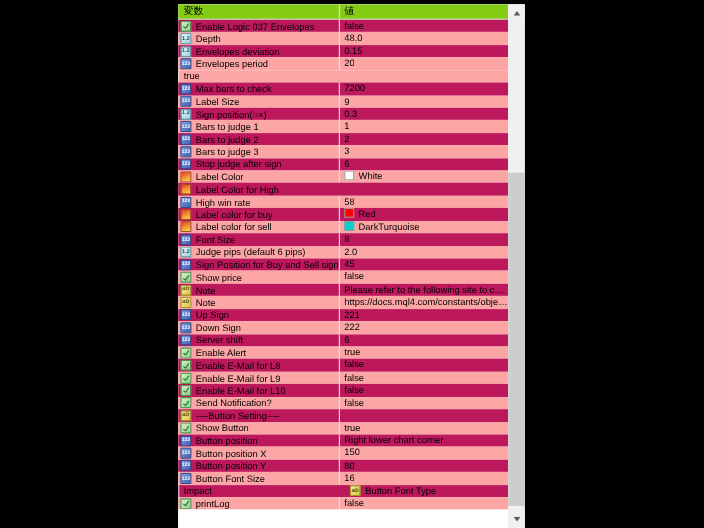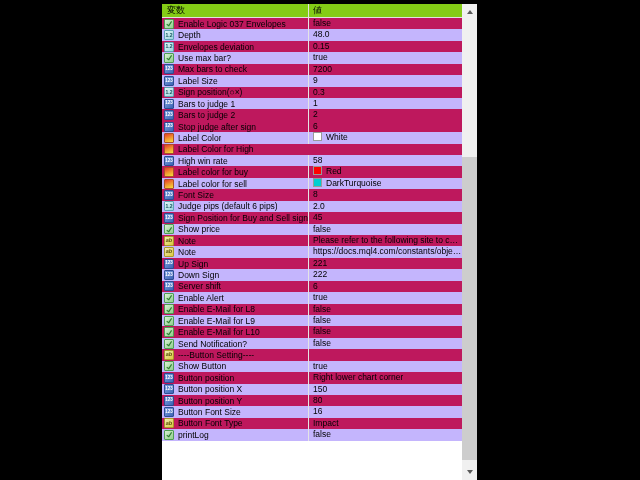--- a/index.html
+++ b/index.html
@@ -17,21 +17,21 @@
     font-size:9px;color:#000;line-height:13px;
   }
   .hdr .h-name{width:146px;padding-left:5px;box-sizing:border-box;}
   .hdr .h-value{flex:1;padding-left:4px;border-left:1px solid #e2e2e2;box-sizing:border-box;}
   .rows{position:absolute;left:0;top:14px;width:300px;height:457px;}
   .row{
     display:flex;height:11.425px;box-sizing:border-box;align-items:center;
     font-size:8.5px;color:#000;overflow:hidden;
   }
   .row.odd{background:#be185d;}
-  .row.even{background:#c4b5fd;}
+  .row.even{background:#fca5a5;}
   .name-cell{
     width:146px;display:flex;align-items:center;height:100%;
     box-sizing:border-box;padding-left:2px;overflow:hidden;white-space:nowrap;
   }
   .value-cell{
     flex:1;display:flex;align-items:flex-start;height:100%;
     border-left:1px solid #e4e4e4;box-sizing:border-box;padding-left:4px;
     overflow:hidden;white-space:nowrap;
   }
   .name-text,.value-text{white-space:nowrap;overflow:hidden;text-overflow:ellipsis;}
@@ -103,31 +103,33 @@
     <div class="cell name-cell">
       <span class="type-icon icon-double">1.2</span>
       <span class="name-text">Envelopes deviation</span>
     </div>
     <div class="cell value-cell">
 
       <span class="value-text">0.15</span>
     </div>
   </div>
 
-
-
-  <div class="row even">
-    <div class="cell name-cell">
-      <span class="type-icon icon-bool">
-              <svg class="zig" viewBox="0 0 10 10">
-                <polyline points="1,6 4,8 8,2" fill="none" stroke="#2e7d32" stroke-width="1.6"></polyline>
-              </svg>
-            </span>
-      <span class="name-text">Use max bar?</span>
-    </div>
+  <div class="row even">
+    <div class="cell name-cell">
+      <span class="type-icon icon-int">123</span>
+      <span class="name-text">Envelopes period</span>
+    </div>
+    <div class="cell value-cell">
+
+      <span class="value-text">20</span>
+    </div>
+  </div>
+
+
+  <div class="row even">
     <div class="cell value-cell">
 
       <span class="value-text">true</span>
     </div>
   </div>
 
   <div class="row odd">
     <div class="cell name-cell">
       <span class="type-icon icon-int">123</span>
       <span class="name-text">Max bars to check</span>
@@ -175,20 +177,30 @@
     <div class="cell name-cell">
       <span class="type-icon icon-int">123</span>
       <span class="name-text">Bars to judge 2</span>
     </div>
     <div class="cell value-cell">
 
       <span class="value-text">2</span>
     </div>
   </div>
 
+  <div class="row even">
+    <div class="cell name-cell">
+      <span class="type-icon icon-int">123</span>
+      <span class="name-text">Bars to judge 3</span>
+    </div>
+    <div class="cell value-cell">
+
+      <span class="value-text">3</span>
+    </div>
+  </div>
 
   <div class="row odd">
     <div class="cell name-cell">
       <span class="type-icon icon-int">123</span>
       <span class="name-text">Stop judge after sign</span>
     </div>
     <div class="cell value-cell">
 
       <span class="value-text">6</span>
     </div>
@@ -487,27 +499,27 @@
       <span class="type-icon icon-int">123</span>
       <span class="name-text">Button Font Size</span>
     </div>
     <div class="cell value-cell">
 
       <span class="value-text">16</span>
     </div>
   </div>
 
   <div class="row odd">
+    <div class="cell value-cell">
+
+      <span class="value-text">Impact</span>
+    </div>
     <div class="cell name-cell">
       <span class="type-icon icon-string">ab</span>
       <span class="name-text">Button Font Type</span>
-    </div>
-    <div class="cell value-cell">
-
-      <span class="value-text">Impact</span>
     </div>
   </div>
 
   <div class="row even">
     <div class="cell name-cell">
       <span class="type-icon icon-bool">
               <svg class="zig" viewBox="0 0 10 10">
                 <polyline points="1,6 4,8 8,2" fill="none" stroke="#2e7d32" stroke-width="1.6"></polyline>
               </svg>
             </span>

